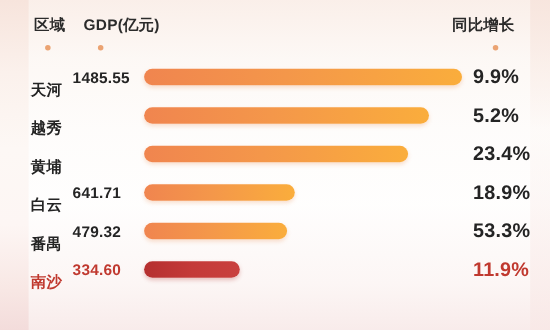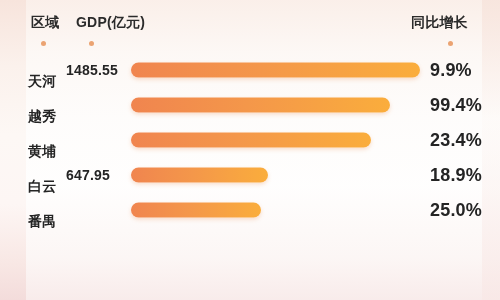--- a/index.html
+++ b/index.html
@@ -193,39 +193,48 @@
         <div class="bar-track">
           <div class="bar-fill" style="width: 289px;"></div>
         </div>
         <div class="row-growth">9.9%</div>
       </div>
       <div class="row">
         <div class="row-region">越秀</div>
         <div class="bar-track">
           <div class="bar-fill" style="width: 259px;"></div>
         </div>
-        <div class="row-growth">99.4%</div>
+        <div class="row-growth">5.2%</div>
       </div>
       <div class="row">
         <div class="row-region">黄埔</div>
         <div class="bar-track">
           <div class="bar-fill" style="width: 240px;"></div>
         </div>
         <div class="row-growth">23.4%</div>
       </div>
       <div class="row">
         <div class="row-region">白云</div>
-        <div class="row-value">647.95</div>
+        <div class="row-value">641.71</div>
         <div class="bar-track">
           <div class="bar-fill" style="width: 137px;"></div>
         </div>
         <div class="row-growth">18.9%</div>
       </div>
       <div class="row">
         <div class="row-region">番禺</div>
+        <div class="row-value">479.32</div>
         <div class="bar-track">
           <div class="bar-fill" style="width: 130px;"></div>
         </div>
-        <div class="row-growth">25.0%</div>
+        <div class="row-growth">53.3%</div>
+      </div>
+      <div class="row is-highlight">
+        <div class="row-region">南沙</div>
+        <div class="row-value">334.60</div>
+        <div class="bar-track">
+          <div class="bar-fill" style="width: 87px;"></div>
+        </div>
+        <div class="row-growth">11.9%</div>
       </div>
     </div>
 
 </div>
 
 </body></html>

